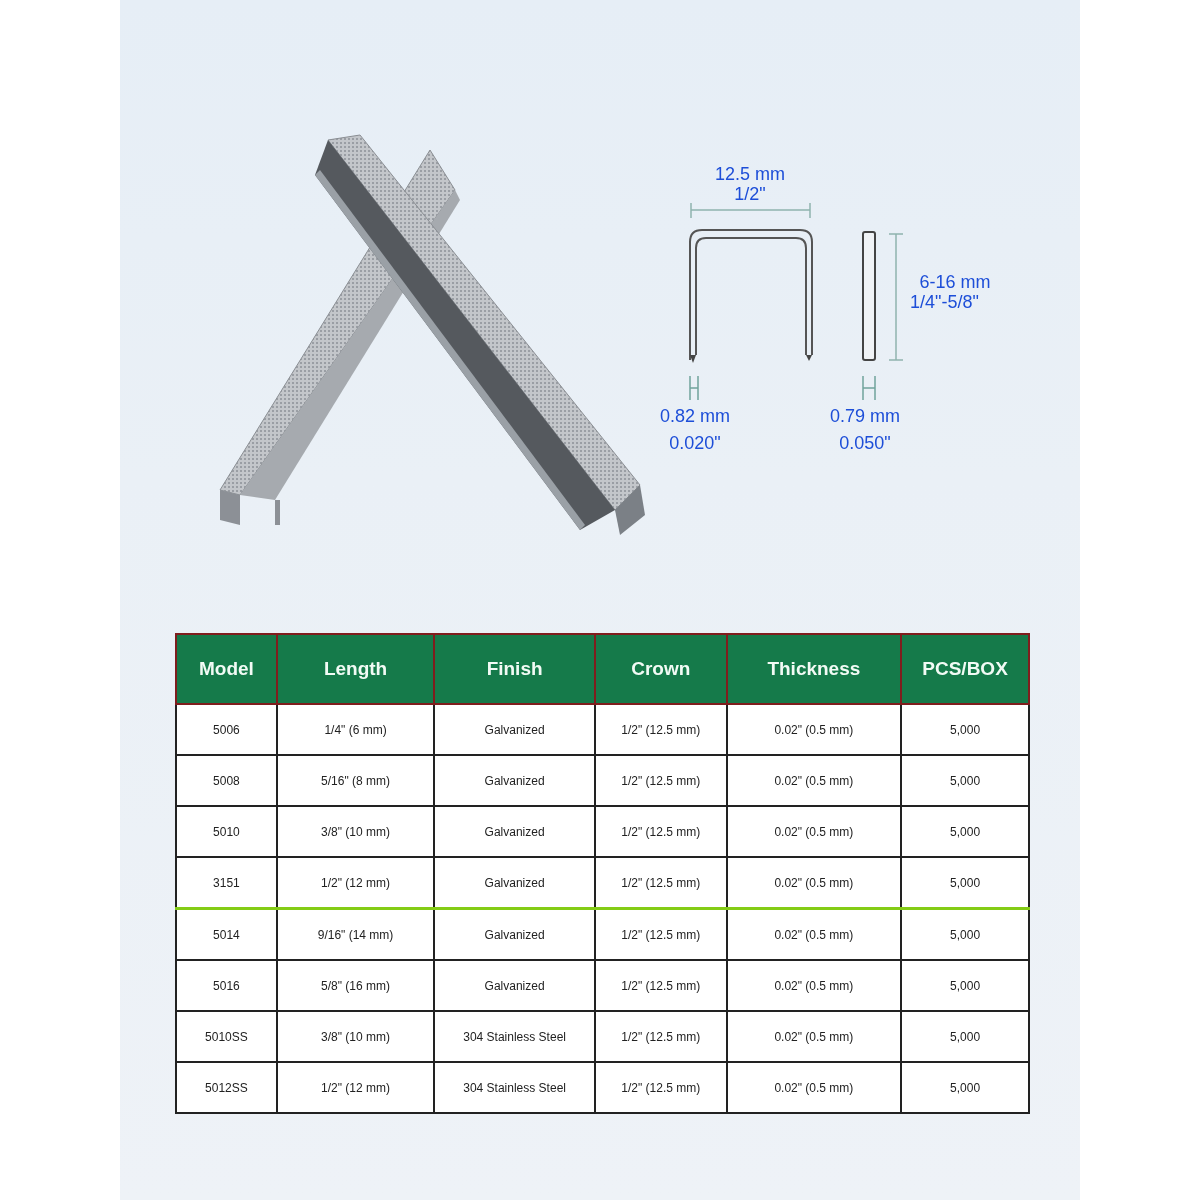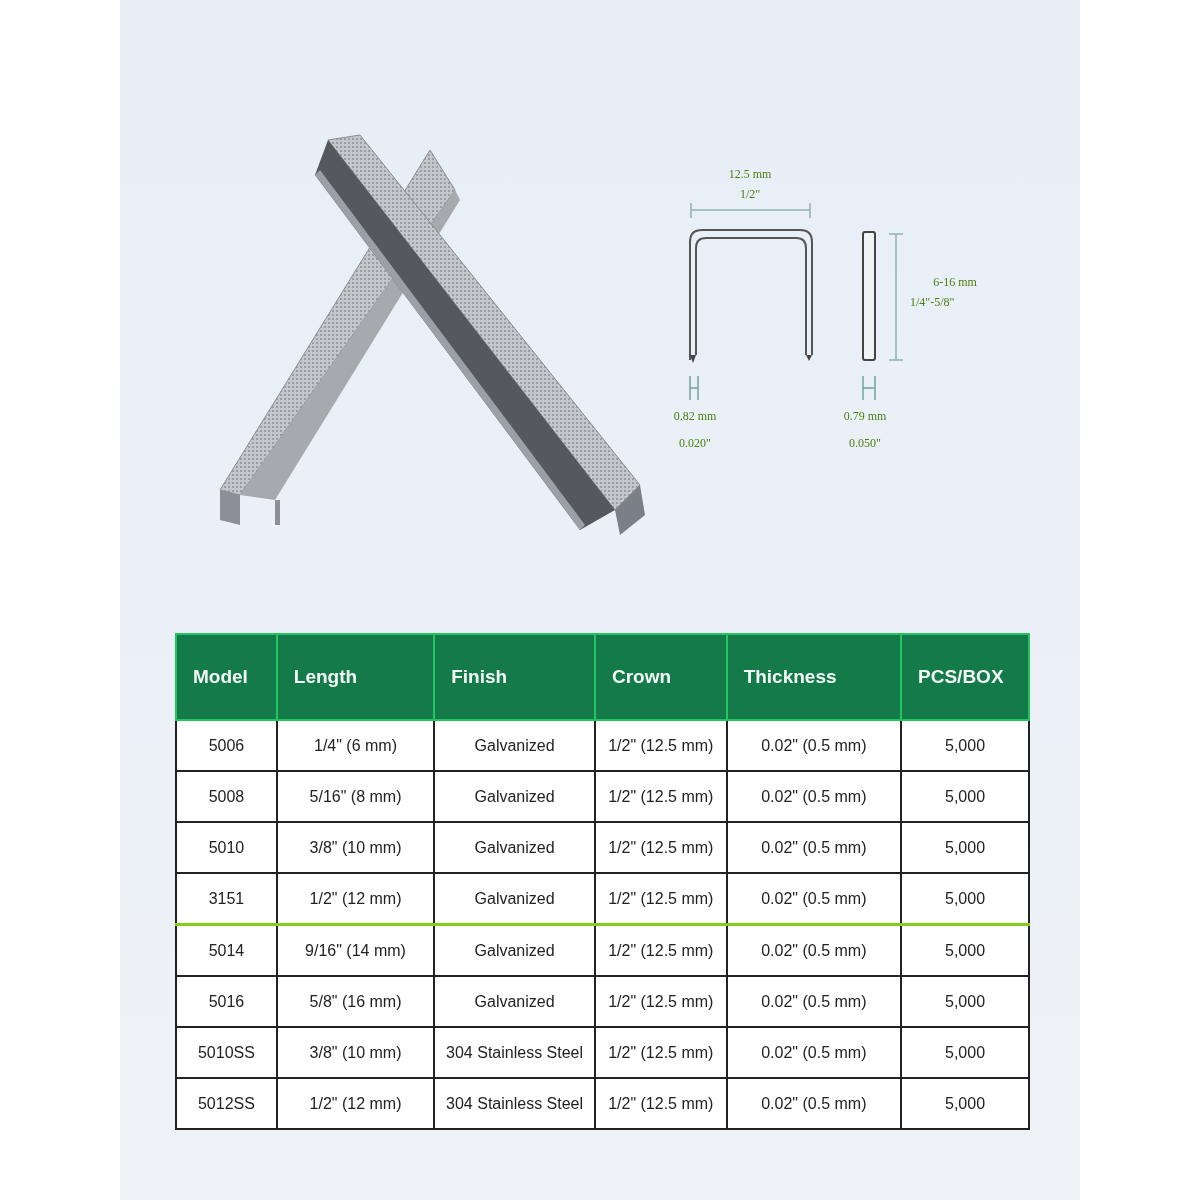--- a/index.html
+++ b/index.html
@@ -1,25 +1,25 @@
 <!DOCTYPE html>
 <html><head>
 <meta charset="utf-8">
 <style>
   html,body{margin:0;padding:0;background:#ffffff;}
   body{width:1200px;height:1200px;position:relative;overflow:hidden;font-family:"Liberation Sans",sans-serif;}
   .panel{position:absolute;left:120px;top:0;width:960px;height:1200px;
     background:linear-gradient(180deg,#e6eef6 0%,#eaf0f6 40%,#eef2f7 100%);}
   .product-photo{position:absolute;left:200px;top:130px;width:460px;height:410px;}
   .diagram{position:absolute;left:640px;top:150px;width:380px;height:320px;}
-  .dim-text{position:absolute;font-size:12px;color:#4d7c0f;text-align:center;line-height:20px;font-family:Liberation Serif, serif;}
+  .dim-text{position:absolute;font-size:18px;color:#1d4ed8;text-align:center;line-height:20px;}
   table.spec{position:absolute;left:175px;top:633px;width:855px;border-collapse:collapse;}
   table.spec th{background:#157a4a;color:#f2fbf5;font-weight:bold;font-size:19px;height:52px;
-    border:2px solid #22c55e;padding:16px;text-align:left;}
-  table.spec td{background:#ffffff;color:#222;font-size:16px;height:49px;border:2px solid #222;
+    border:2px solid #7f1d1d;padding:8px;text-align:center;}
+  table.spec td{background:#ffffff;color:#222;font-size:12px;height:49px;border:2px solid #222;
     padding:0;text-align:center;white-space:nowrap;}
   table.spec tr.group-break td{border-top:3px solid #84cc16;}
 </style>
 </head>
 <body>
 
 <div class="panel">
 </div>
 
 <svg class="product-photo" viewBox="0 0 460 410">

